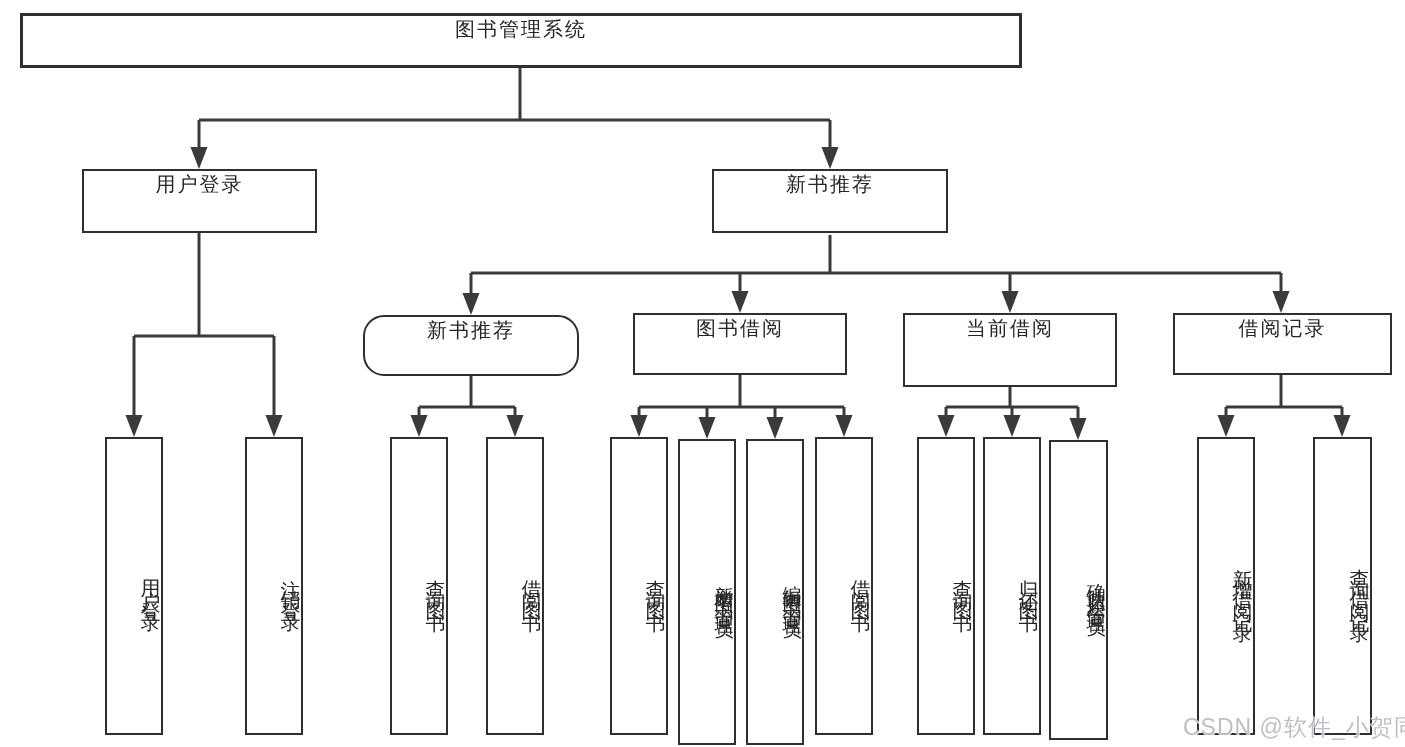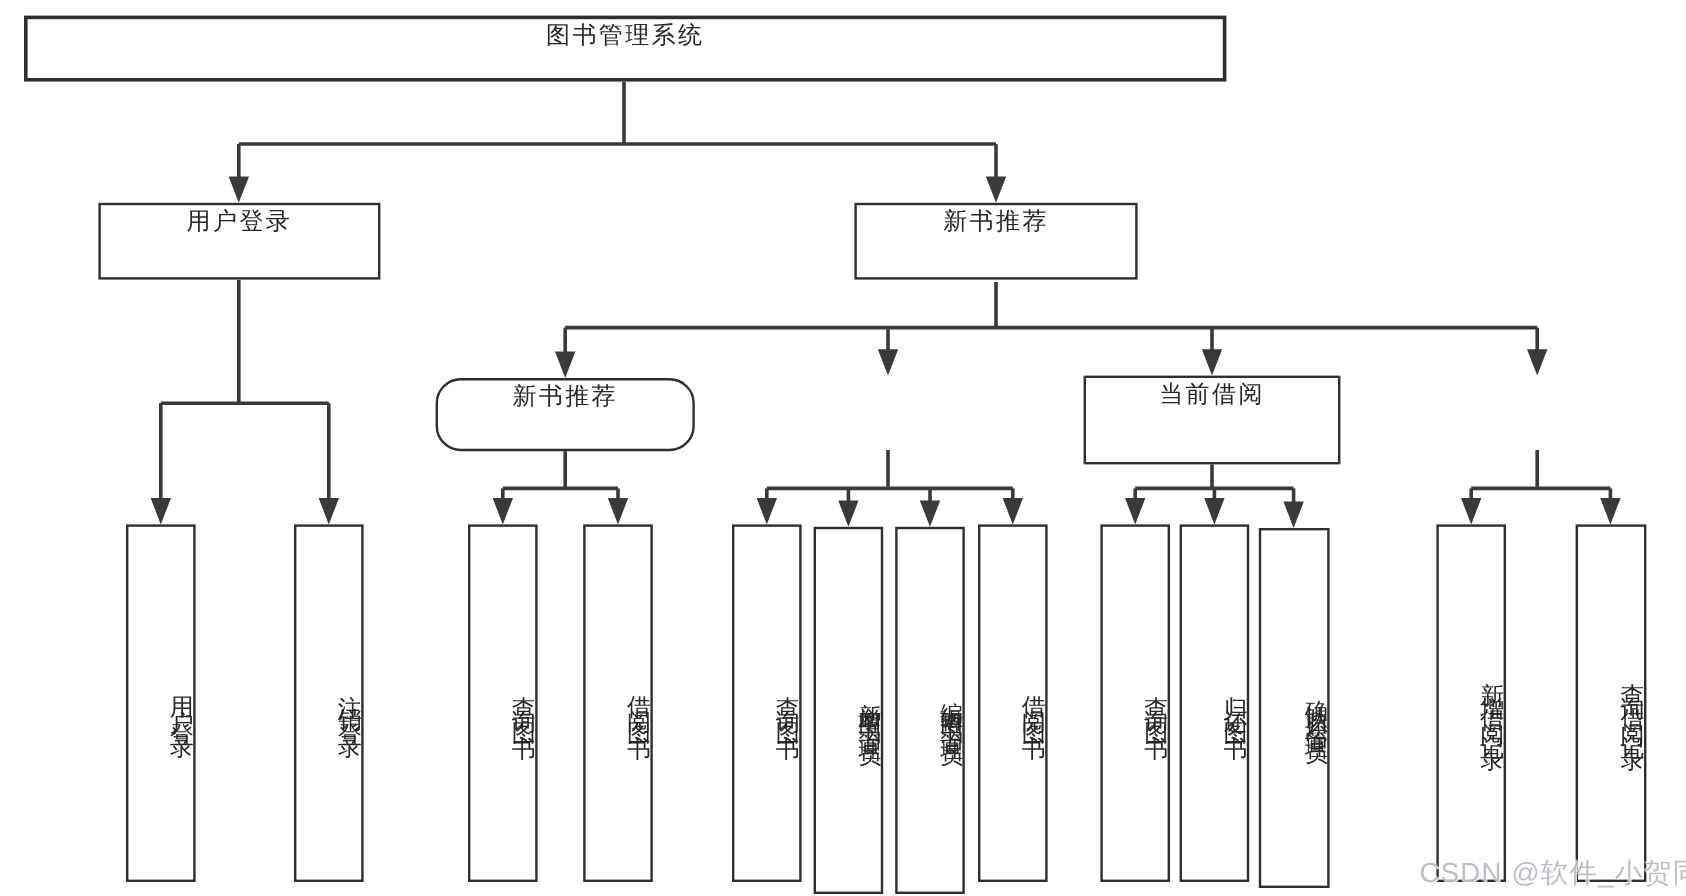--- a/index.html
+++ b/index.html
@@ -116,22 +116,28 @@
   <div class="box" style="left:82px; top:169px; width:235px; height:64px;">
     <span>用户登录</span>
   </div>
   <div class="box" style="left:712px; top:169px; width:236px; height:64px;">
     <span>新书推荐</span>
   </div>
 
   <div class="box" style="left:363px; top:315px; width:216px; height:61px;border-radius:21px;">
     <span>新书推荐</span>
   </div>
+  <div class="box" style="left:633px; top:313px; width:214px; height:62px;">
+    <span>图书借阅</span>
+  </div>
   <div class="box" style="left:903px; top:313px; width:214px; height:74px;">
     <span>当前借阅</span>
+  </div>
+  <div class="box" style="left:1173px; top:313px; width:219px; height:62px;">
+    <span>借阅记录</span>
   </div>
 
   <div class="box leaf" style="left:105px; top:437px; width:58px; height:298px;">
     <span>用户登录</span>
   </div>
   <div class="box leaf" style="left:245px; top:437px; width:58px; height:298px;">
     <span>注销登录</span>
   </div>
 
   <div class="box leaf" style="left:390px; top:437px; width:58px; height:298px;">

